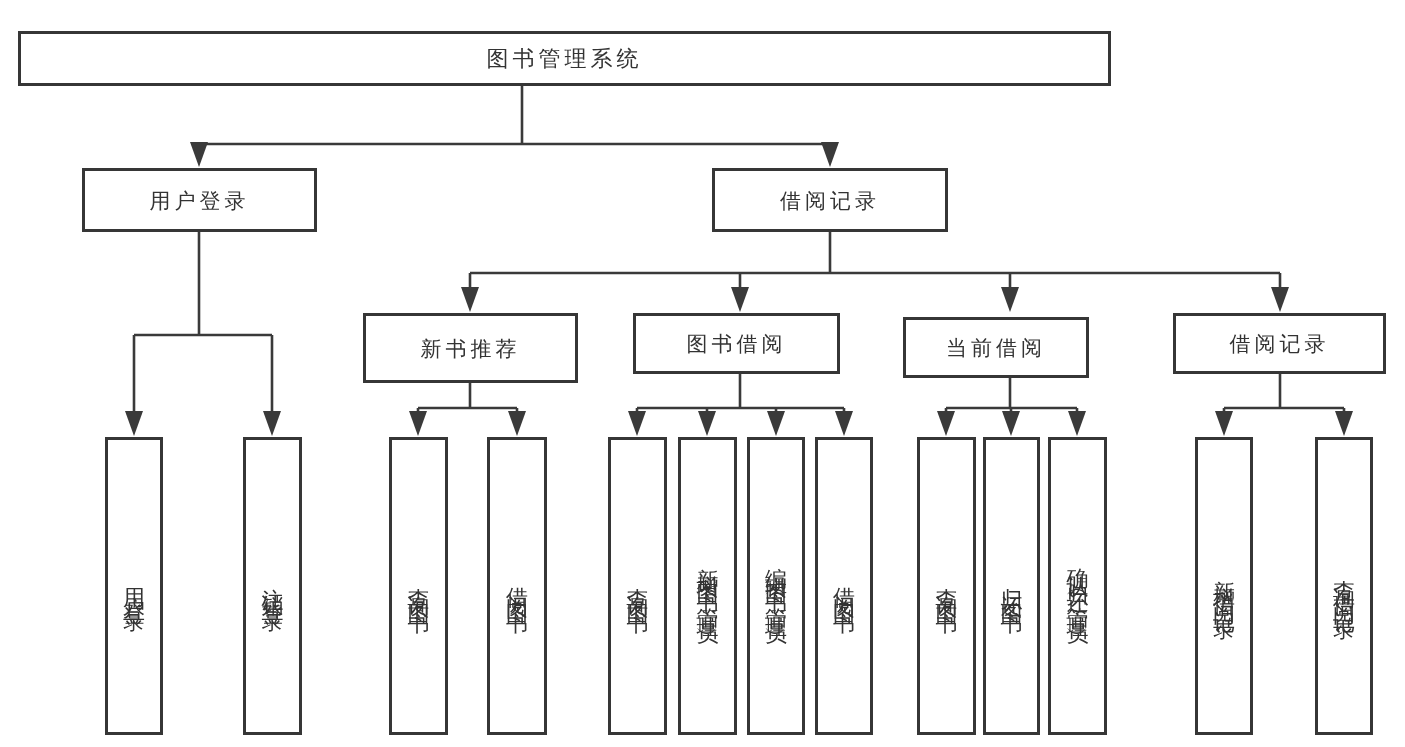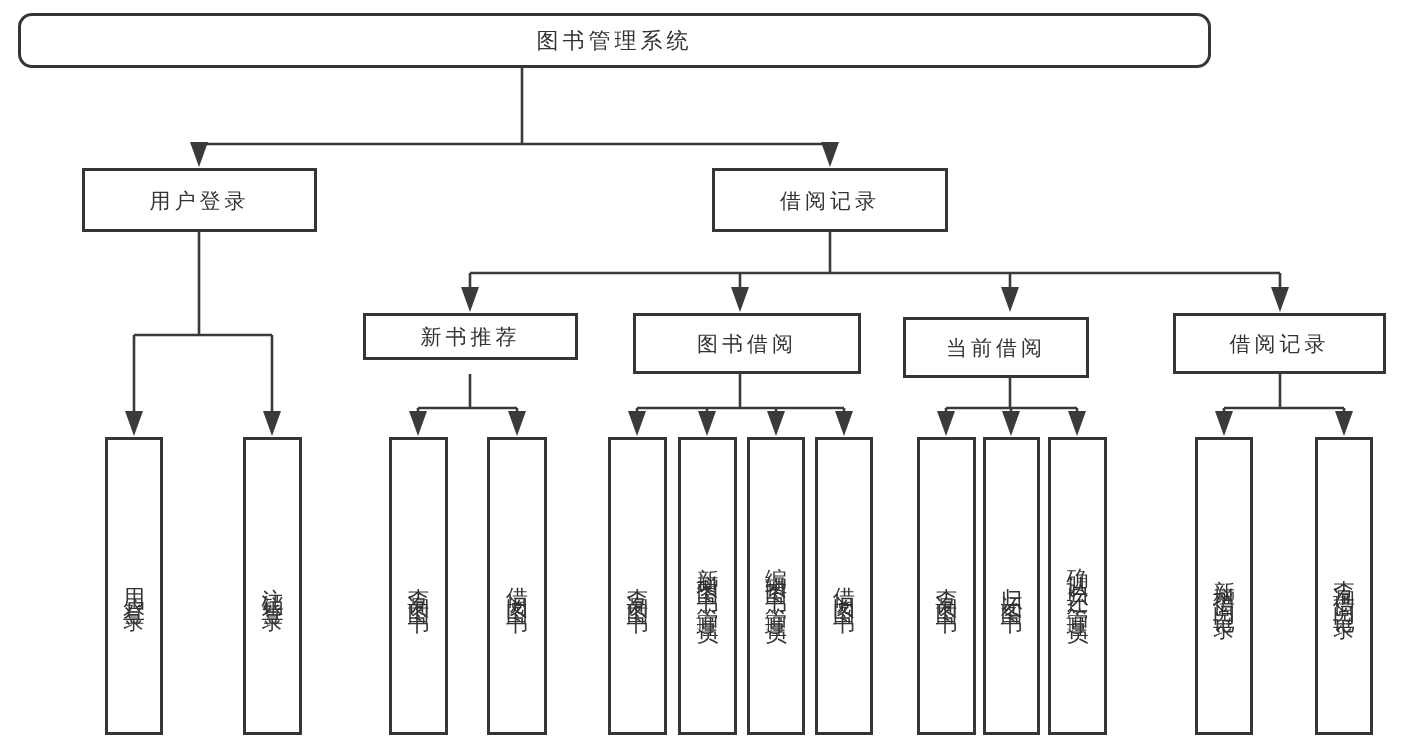--- a/index.html
+++ b/index.html
@@ -104,35 +104,35 @@
       <line x1="1011" y1="408" x2="1011" y2="424"></line>
       <polygon points="1002,411 1020,411 1011,436"></polygon>
       <line x1="1077" y1="408" x2="1077" y2="424"></line>
       <polygon points="1068,411 1086,411 1077,436"></polygon>
       <line x1="1224" y1="408" x2="1224" y2="424"></line>
       <polygon points="1215,411 1233,411 1224,436"></polygon>
       <line x1="1344" y1="408" x2="1344" y2="424"></line>
       <polygon points="1335,411 1353,411 1344,436"></polygon>
     </svg>
 
-  <div class="hbox" style="left:18px;top:13px;width:1193px;height:55px;border-radius:14px;">
+  <div class="hbox" style="left:18px;top:31px;width:1093px;height:55px;">
     <span class="hlabel title">图书管理系统</span>
   </div>
 
   <div class="hbox" style="left:82px;top:168px;width:235px;height:64px;">
     <span class="hlabel">用户登录</span>
   </div>
   <div class="hbox" style="left:712px;top:168px;width:236px;height:64px;">
     <span class="hlabel">借阅记录</span>
   </div>
 
-  <div class="hbox" style="left:363px;top:313px;width:215px;height:47px;">
+  <div class="hbox" style="left:363px;top:313px;width:215px;height:70px;">
     <span class="hlabel">新书推荐</span>
   </div>
-  <div class="hbox" style="left:633px;top:313px;width:228px;height:61px;">
+  <div class="hbox" style="left:633px;top:313px;width:207px;height:61px;">
     <span class="hlabel">图书借阅</span>
   </div>
   <div class="hbox" style="left:903px;top:317px;width:186px;height:61px;justify-content:center;">
     <span class="hlabel">当前借阅</span>
   </div>
   <div class="hbox" style="left:1173px;top:313px;width:213px;height:61px;">
     <span class="hlabel">借阅记录</span>
   </div>
 
   <div class="vbox" style="left:105px;top:437px;width:58px;height:298px;">

